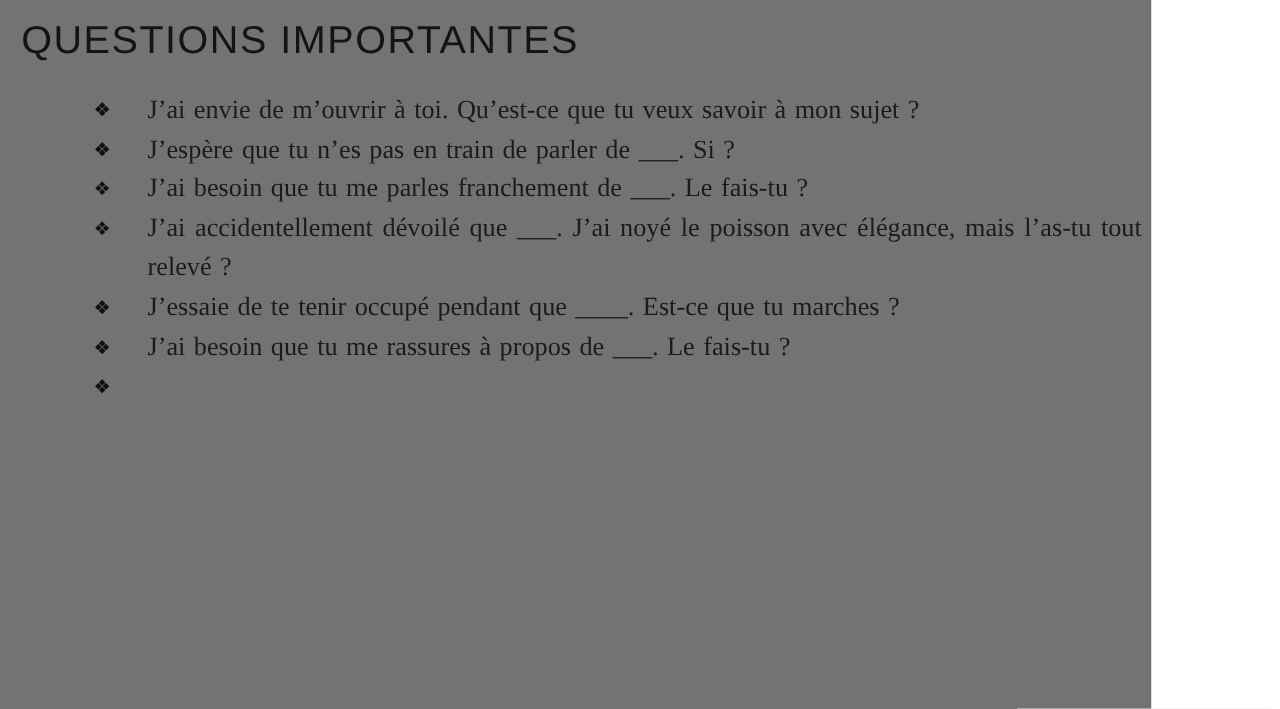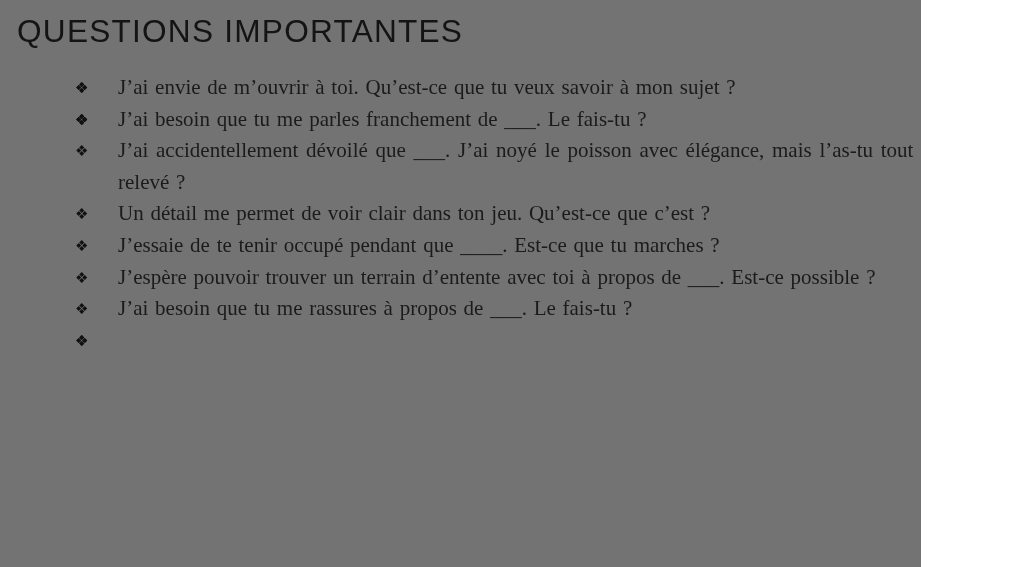--- a/index.html
+++ b/index.html
@@ -59,23 +59,23 @@
 </style>
 </head>
 <body>
 
 <div class="page">
   <h1 class="page-title">QUESTIONS IMPORTANTES</h1>
   <ul class="question-list">
       <li><span class="bullet">❖</span></li>
       <li><span class="bullet">❖</span><span>J’ai envie de m’ouvrir à toi. Qu’est-ce que tu veux savoir à mon sujet&nbsp;?</span></li>
       <li><span class="bullet">❖</span></li>
-      <li><span class="bullet">❖</span></li>
+      <li><span class="bullet">❖</span><span>J’espère que tu n’es pas en train de parler de ___. Si&nbsp;?</span></li>
       <li><span class="bullet">❖</span><span>J’ai besoin que tu me parles franchement de ___. Le fais-tu&nbsp;?</span></li>
       <li><span class="bullet">❖</span><span>J’ai accidentellement dévoilé que ___. J’ai noyé le poisson avec élégance, mais l’as-tu tout de même relevé&nbsp;?</span></li>
-      <li><span class="bullet">❖</span><span>Un détail me permet de voir clair dans ton jeu. Qu’est-ce que c’est&nbsp;?</span></li>
+      <li><span class="bullet">❖</span></li>
       <li><span class="bullet">❖</span><span>J’essaie de te tenir occupé pendant que ____. Est-ce que tu marches&nbsp;?</span></li>
-      <li><span class="bullet">❖</span><span>J’espère pouvoir trouver un terrain d’entente avec toi à propos de ___. Est-ce possible&nbsp;?</span></li>
+      <li><span class="bullet">❖</span></li>
       <li><span class="bullet">❖</span><span>J’ai besoin que tu me rassures à propos de ___. Le fais-tu&nbsp;?</span></li>
       <li><span class="bullet">❖</span></li>
       <li><span class="bullet">❖</span></li>
     </ul>
 </div>
 
 </body></html>

